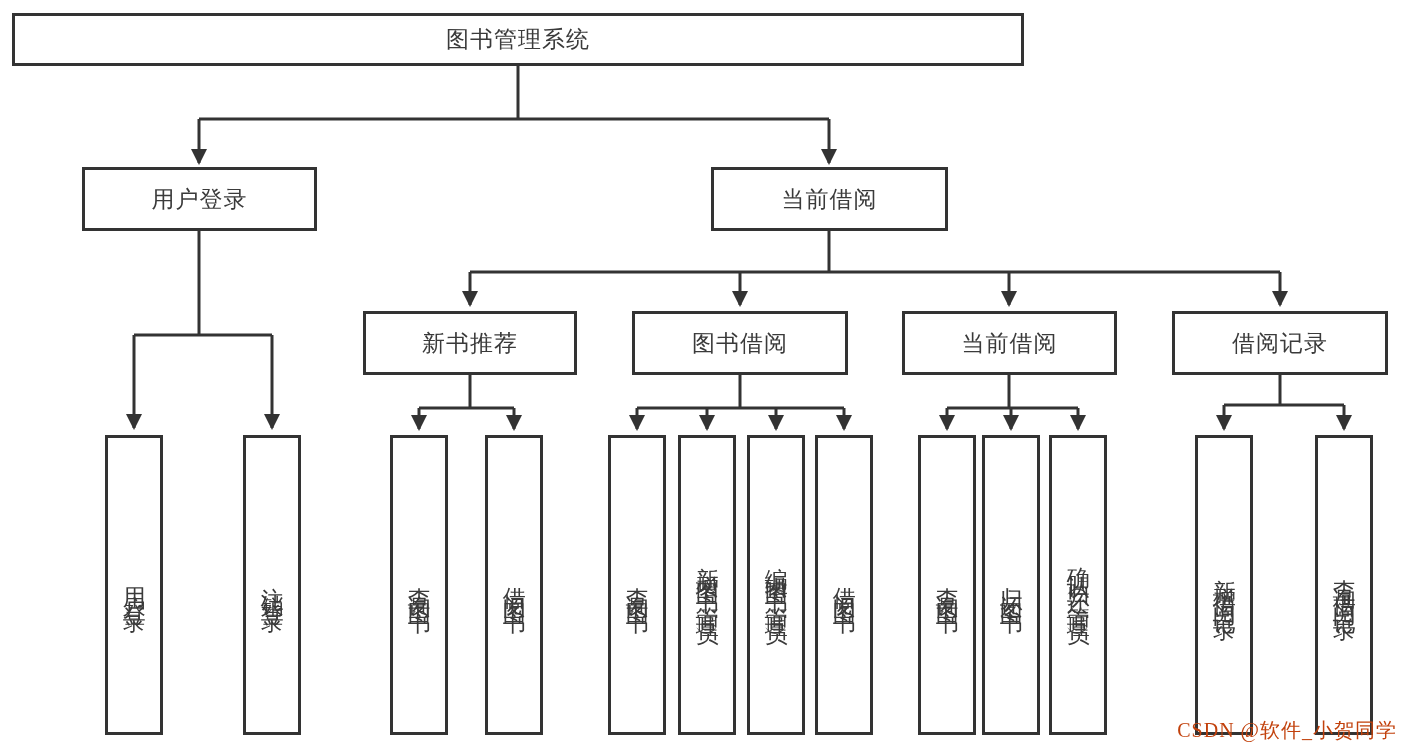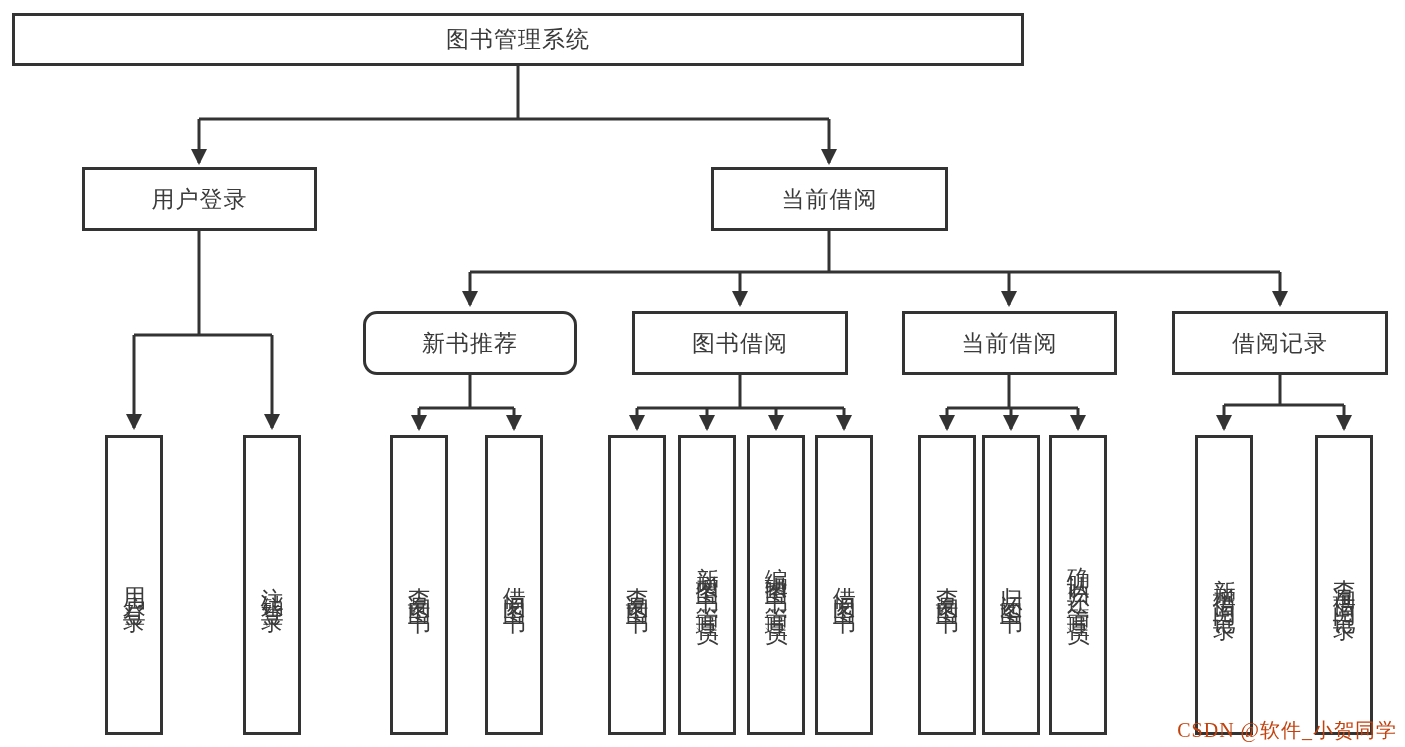--- a/index.html
+++ b/index.html
@@ -104,21 +104,21 @@
     <span class="h-label">图书管理系统</span>
   </div>
 
   <div class="box lvl2" style="left:82px; width:235px;">
     <span class="h-label">用户登录</span>
   </div>
   <div class="box lvl2" style="left:711px; width:237px;">
     <span class="h-label">当前借阅</span>
   </div>
 
-  <div class="box grp" style="left:363px; width:214px;border-radius:14px;">
+  <div class="box grp" style="left:363px; width:214px;">
     <span class="h-label">新书推荐</span>
   </div>
   <div class="box grp" style="left:632px; width:216px;">
     <span class="h-label">图书借阅</span>
   </div>
   <div class="box grp" style="left:902px; width:215px;">
     <span class="h-label">当前借阅</span>
   </div>
   <div class="box grp" style="left:1172px; width:216px;">
     <span class="h-label">借阅记录</span>

